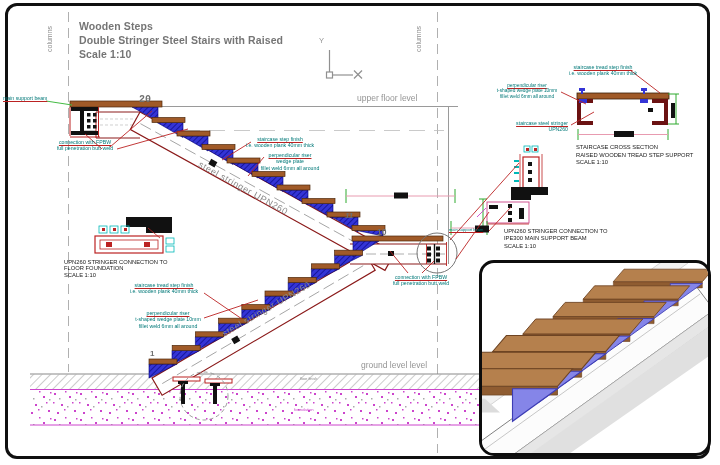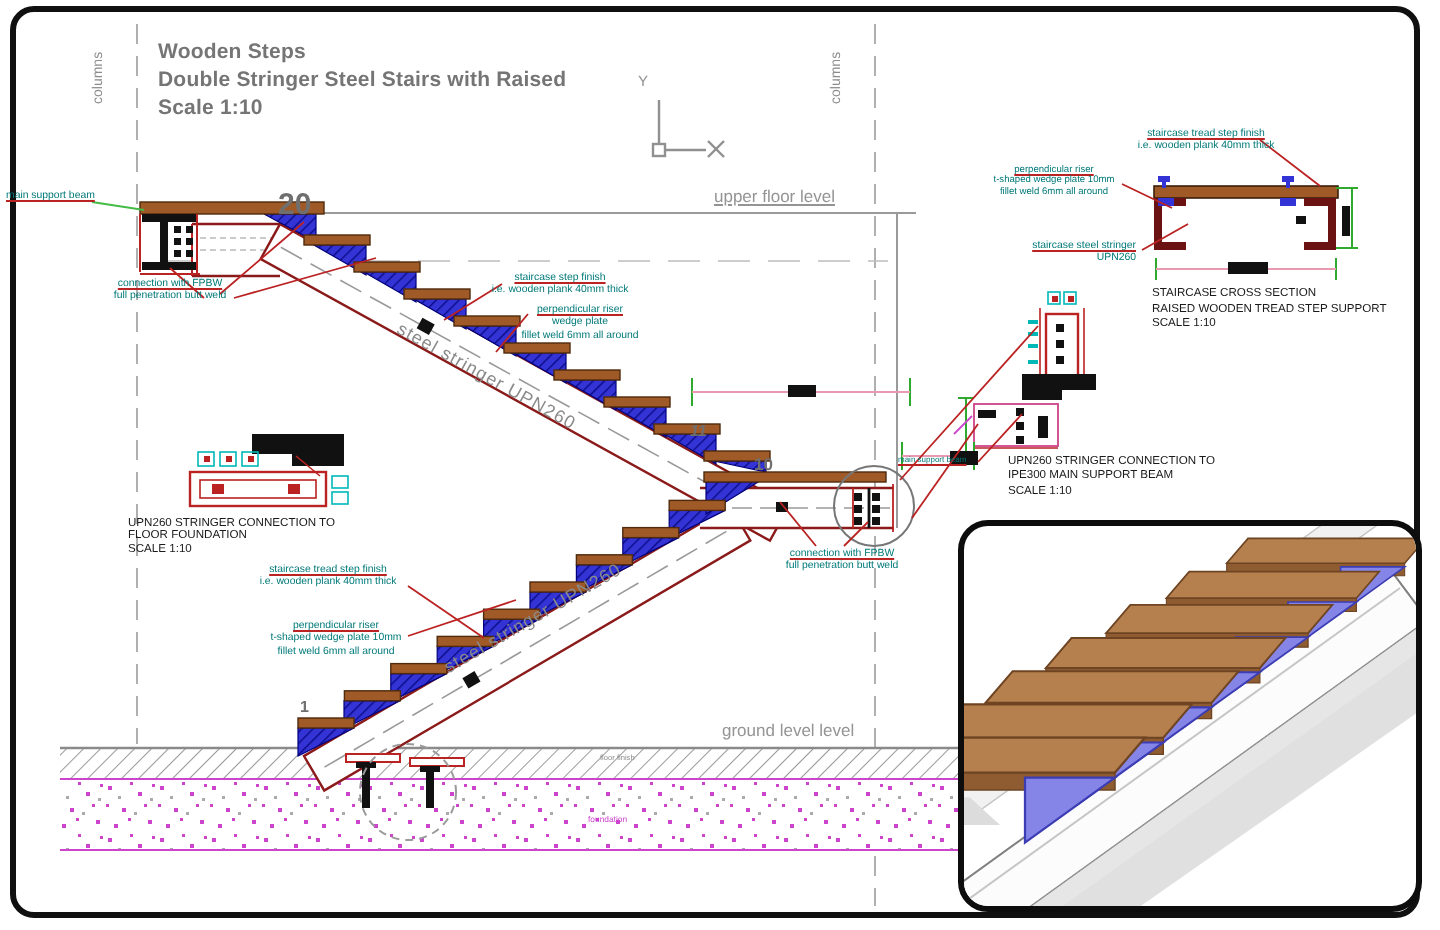--- a/index.html
+++ b/index.html
@@ -309,26 +309,26 @@
     <div>Wooden Steps</div>
     <div>Double Stringer Steel Stairs with Raised</div>
     <div>Scale 1:10</div>
   </div>
 
   <div class="t rot" style="left:53px;top:45px;">columns</div>
   <div class="t rot" style="left:422px;top:45px;">columns</div>
 
   <div class="t gry" style="left:319px;top:36px;font-size:7.5px;">Y</div>
 
-  <div class="t gry" style="left:357px;top:93px;font-size:8.5px;text-decoration:underline;">upper floor level</div>
+  <div class="t gry" style="left:357px;top:93px;font-size:8.5px;">upper floor level</div>
   <div class="t gry" style="left:361px;top:360px;font-size:8.5px;">ground level level</div>
   <div class="t" style="left:300px;top:377px;font-size:3.8px;color:#8a8a8a;">floor finish</div>
   <div class="t" style="left:294px;top:407px;font-size:4.2px;color:#cc44cc;">foundation</div>
 
-  <div class="t num" style="left:139px;top:94px;font-size:15px;">20</div>
+  <div class="t num" style="left:139px;top:94px;font-size:10px;font-family:Liberation Mono, monospace;">20</div>
   <div class="t num" style="left:345px;top:211px;font-size:8px;font-style:italic;">11</div>
   <div class="t num" style="left:377px;top:227px;font-size:8.5px;">10</div>
   <div class="t num" style="left:150px;top:349px;font-size:8px;">1</div>
 
   <div class="strlab" style="left:193px;top:183px;transform:rotate(29deg);">steel stringer UPN260</div>
   <div class="strlab" style="left:216px;top:304px;transform:rotate(-30deg);">steel stringer UPN260</div>
 
   <div class="t teal" style="left:3px;top:95px;text-align:left;">
     <div class="ul">main support beam</div>
   </div>

